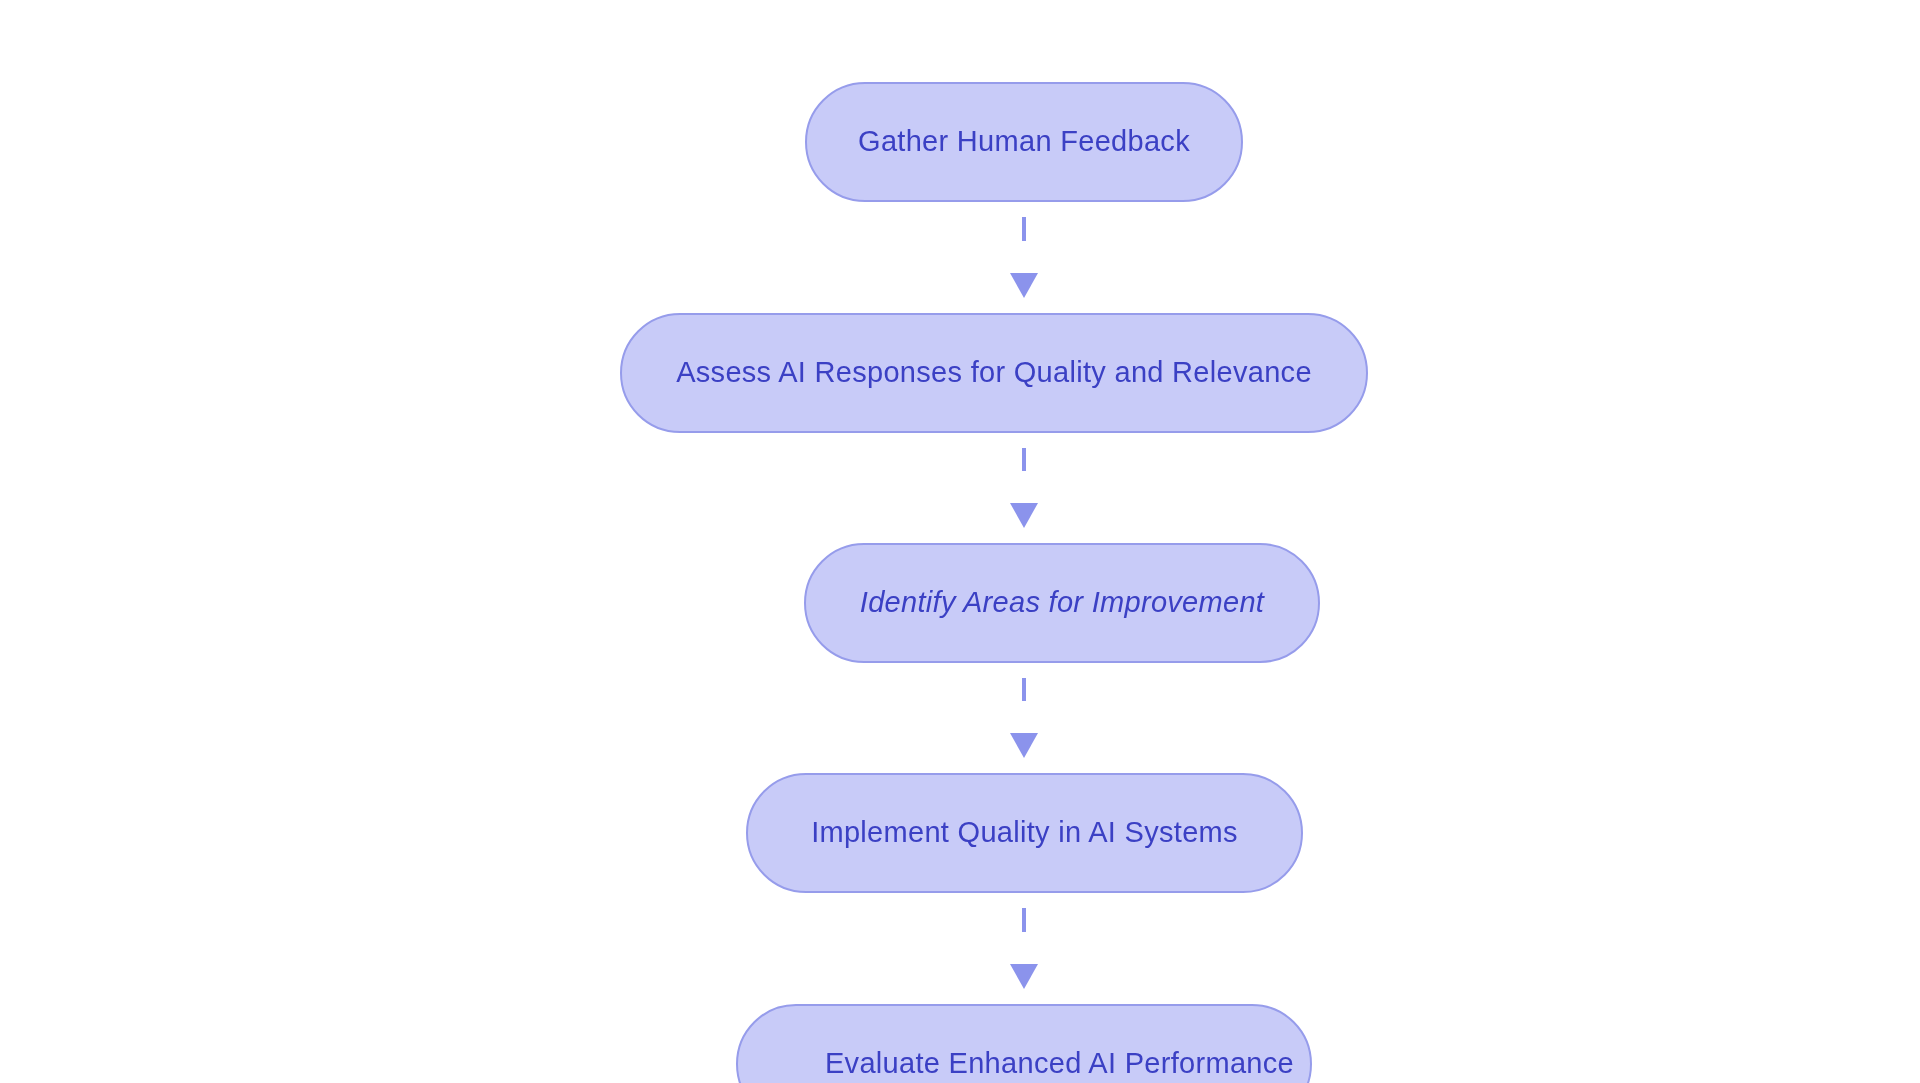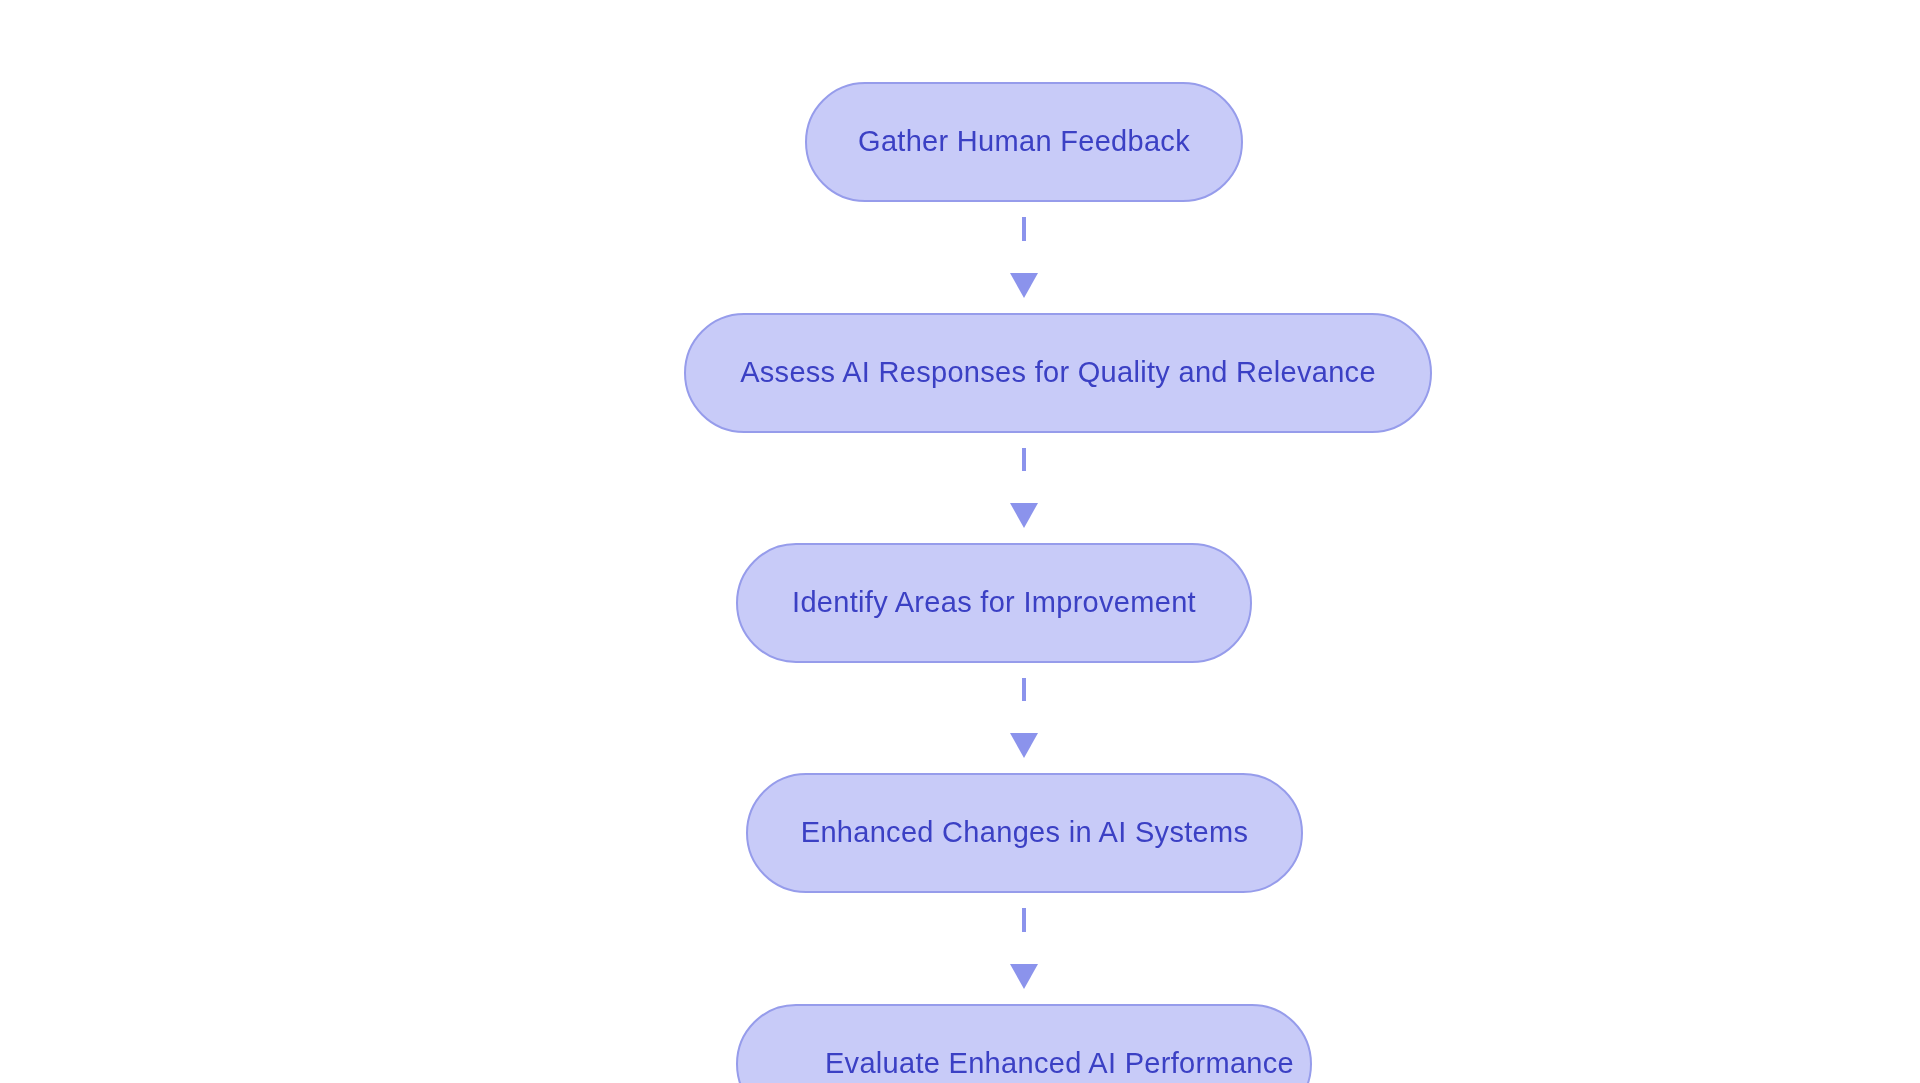--- a/index.html
+++ b/index.html
@@ -34,22 +34,22 @@
   }
   .flow-node .node-label {
     color: var(--node-text);
     font-size: 29px;
     letter-spacing: 0.3px;
     white-space: nowrap;
     line-height: 1;
     padding-bottom: 2px;
   }
   .node-1 { top: 18px;  left: 741px; width: 438px; }
-  .node-2 { top: 249px; left: 620px; width: 748px; }
-  .node-3 { top: 479px; left: 672px; width: 516px; }
+  .node-2 { top: 249px; left: 556px; width: 748px; }
+  .node-3 { top: 479px; left: 740px; width: 516px; font-style: italic; }
   .node-4 { top: 709px; left: 682px; width: 557px; }
   .node-5 { top: 940px; left: 672px; width: 576px; justify-content: flex-end; }
 
   .arrow {
     position: absolute;
     left: 946px;            
     width: 28px;
     display: flex;
     flex-direction: column;
     align-items: center;
@@ -98,21 +98,21 @@
   <div class="flow-node node-3">
     <span class="node-label">Identify Areas for Improvement</span>
   </div>
 
   <div class="arrow arrow-3">
     <div class="arrow-line"></div>
     <div class="arrow-head"></div>
   </div>
 
   <div class="flow-node node-4">
-    <span class="node-label">Enhanced Changes in AI Systems</span>
+    <span class="node-label">Implement Quality in AI Systems</span>
   </div>
 
   <div class="arrow arrow-4">
     <div class="arrow-line"></div>
     <div class="arrow-head"></div>
   </div>
 
   <div class="flow-node node-5">
     <span class="node-label">Evaluate Enhanced AI Performance</span>
   </div>

